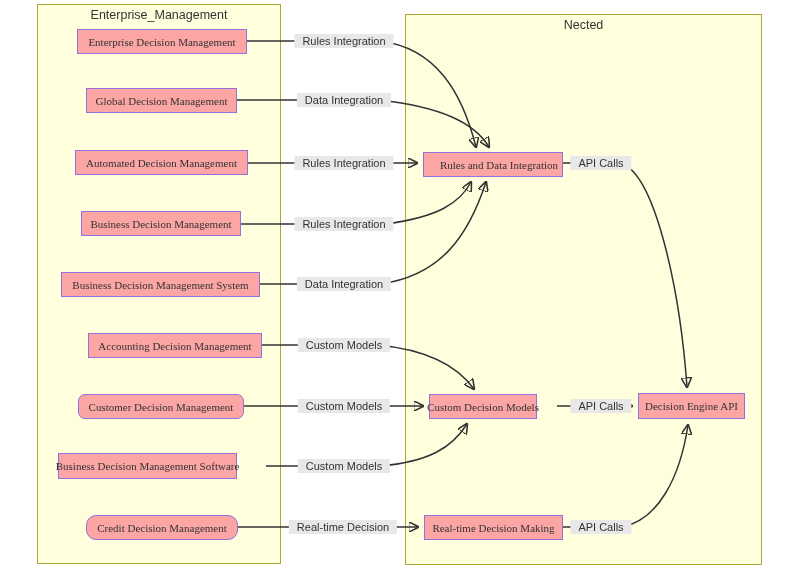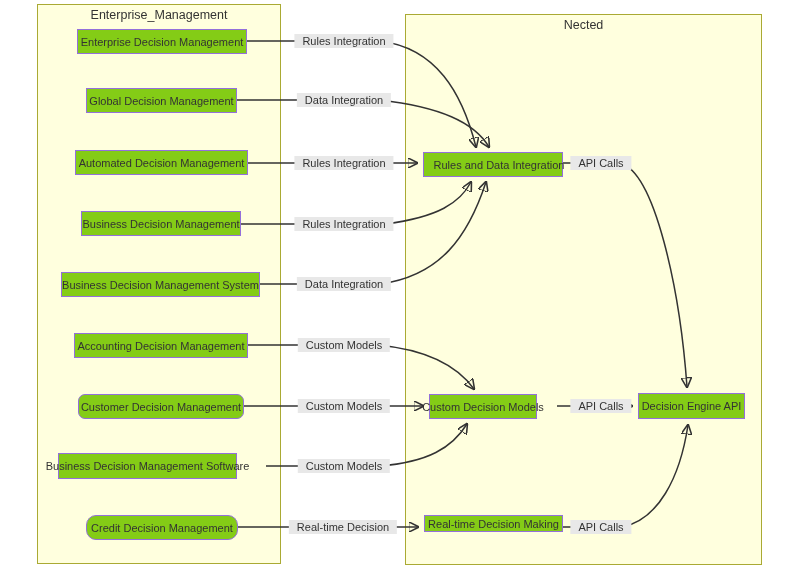--- a/index.html
+++ b/index.html
@@ -20,29 +20,30 @@
     position: absolute;
     top: 3px; left: 0; right: 0;
     text-align: center;
     font-size: 12.5px;
     color: #333333;
   }
   .edges { position: absolute; left:0; top:0; pointer-events:none; }
   .edges path { stroke:#333333; stroke-width:1.5; fill:none; }
   .node {
     position: absolute;
-    background: #84cc16;
+    background: #fca5a5;
     border: 1px solid #9370DB;
     box-sizing: border-box;
     display: flex;
     align-items: center;
     justify-content: center;
     font-size: 11px;
     color: #333333;
     white-space: nowrap;
+    font-family: Liberation Serif, serif;
   }
   .edge-label {
     position: absolute;
     transform: translate(-50%, -50%);
     background: #E8E8E8;
     color: #333333;
     font-size: 11px;
     padding: 0 8px;
     line-height: 14px;
     white-space: nowrap;
@@ -78,28 +79,28 @@
     <path d="M563,163 L620,163 C655,172 680,290 687,387" marker-end="url(#arrow)"></path>
     <path d="M557,406 L632,406" marker-end="url(#arrow)"></path>
     <path d="M563,527 L622,527 C658,520 680,478 688,425" marker-end="url(#arrow)"></path>
   </svg>
 
   <div class="node" style="left:77px;  top:29px;  width:170px; height:25px;">Enterprise Decision Management</div>
   <div class="node" style="left:86px;  top:88px;  width:151px; height:25px;">Global Decision Management</div>
   <div class="node" style="left:75px;  top:150px; width:173px; height:25px;">Automated Decision Management</div>
   <div class="node" style="left:81px;  top:211px; width:160px; height:25px;">Business Decision Management</div>
   <div class="node" style="left:61px;  top:272px; width:199px; height:25px;">Business Decision Management System</div>
-  <div class="node" style="left:74px;  top:333px; width:174px; height:25px;">Accounting Decision Management</div>
+  <div class="node" style="left:88px;  top:333px; width:174px; height:25px;">Accounting Decision Management</div>
   <div class="node" style="left:78px;  top:394px; width:166px; height:25px;border-radius:7px;">Customer Decision Management</div>
   <div class="node" style="left:58px;  top:453px; width:179px; height:26px;">Business Decision Management Software</div>
   <div class="node" style="left:86px;  top:515px; width:152px; height:25px;border-radius:10px;">Credit Decision Management</div>
 
   <div class="node" style="left:423px; top:152px; width:140px; height:25px;padding-left:12px;">Rules and Data Integration</div>
   <div class="node" style="left:429px; top:394px; width:108px; height:25px;">Custom Decision Models</div>
-  <div class="node" style="left:424px; top:515px; width:139px; height:17px;">Real-time Decision Making</div>
+  <div class="node" style="left:424px; top:515px; width:139px; height:25px;">Real-time Decision Making</div>
   <div class="node" style="left:638px; top:393px; width:107px; height:26px;">Decision Engine API</div>
 
   <span class="edge-label" style="left:344px; top:41px;">Rules Integration</span>
   <span class="edge-label" style="left:344px; top:100px;">Data Integration</span>
   <span class="edge-label" style="left:344px; top:163px;">Rules Integration</span>
   <span class="edge-label" style="left:344px; top:224px;">Rules Integration</span>
   <span class="edge-label" style="left:344px; top:284px;">Data Integration</span>
   <span class="edge-label" style="left:344px; top:345px;">Custom Models</span>
   <span class="edge-label" style="left:344px; top:406px;">Custom Models</span>
   <span class="edge-label" style="left:344px; top:466px;">Custom Models</span>

